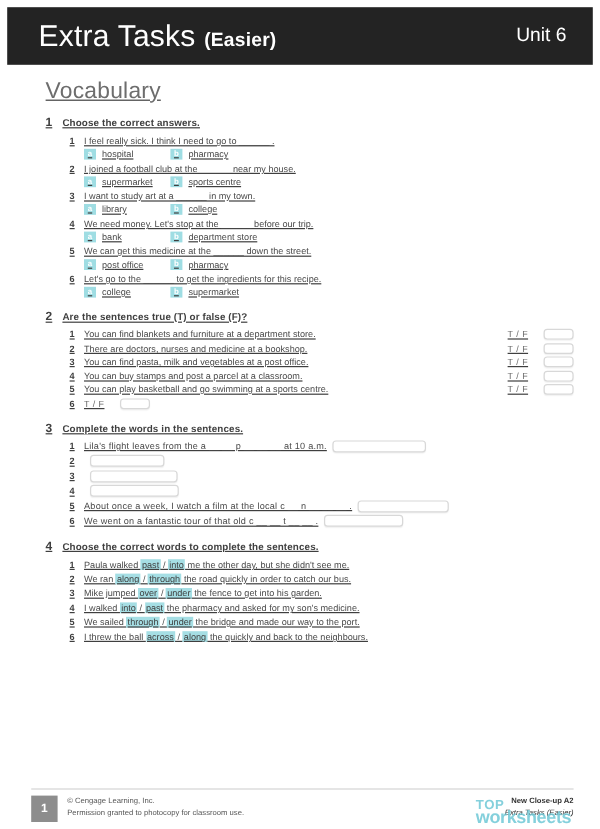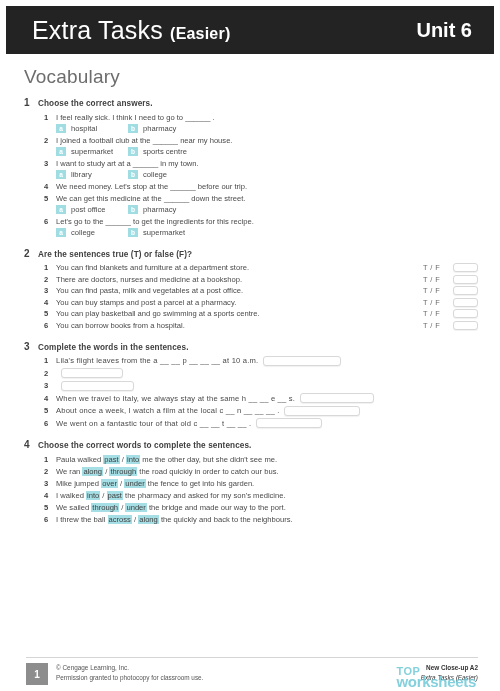--- a/index.html
+++ b/index.html
@@ -34,29 +34,30 @@
     font-weight: 400;
     letter-spacing: 0.2px;
     white-space: nowrap;
   }
   .header-title .sub {
     font-size: 16px;
     font-weight: bold;
   }
   .header-unit {
     color: #ffffff;
-    font-size: 20px;
-    font-weight: bold;
+    font-size: 16px;
+    font-weight: normal;
     white-space: nowrap;
   }
 
   
   .sheet {
-    padding: 10px 22px 0 24px;
+    padding: 10px 22px 0 38px;
     box-sizing: border-box;
+    text-decoration: underline;
   }
   .section-title {
     font-size: 19px;
     font-weight: 400;
     color: #6d6d6d;
     margin: 2px 0 9px 0;
     letter-spacing: 0.2px;
   }
 
   .exercise {
@@ -312,20 +313,30 @@
             <span class="opt-word">college</span>
           </span>
         </div>
       </div>
 
       <div>
         <div class="item q-line">
           <span class="item-num">4</span>
           <span class="item-text">We need money. Let's stop at the ______ before our trip.</span>
         </div>
+        <div class="opt-line">
+          <span class="opt opt-a">
+            <span class="tag">a</span>
+            <span class="opt-word">bank</span>
+          </span>
+          <span class="opt">
+            <span class="tag">b</span>
+            <span class="opt-word">department store</span>
+          </span>
+        </div>
       </div>
 
       <div>
         <div class="item q-line">
           <span class="item-num">5</span>
           <span class="item-text">We can get this medicine at the ______ down the street.</span>
         </div>
         <div class="opt-line">
           <span class="opt opt-a">
             <span class="tag">a</span>
@@ -381,35 +392,34 @@
 
       <div class="tf-row">
         <span class="item-num">3</span>
         <span class="tf-sentence">You can find pasta, milk and vegetables at a post office.</span>
         <span class="tf-label">T / F</span>
         <span class="answer-box tf-box"></span>
       </div>
 
       <div class="tf-row">
         <span class="item-num">4</span>
-        <span class="tf-sentence">You can buy stamps and post a parcel at a pharmacy.</span>
+        <span class="tf-sentence">You can buy stamps and post a parcel at a classroom.</span>
         <span class="tf-label">T / F</span>
         <span class="answer-box tf-box"></span>
       </div>
 
       <div class="tf-row">
         <span class="item-num">5</span>
         <span class="tf-sentence">You can play basketball and go swimming at a sports centre.</span>
         <span class="tf-label">T / F</span>
         <span class="answer-box tf-box"></span>
       </div>
 
       <div class="tf-row">
         <span class="item-num">6</span>
-        <span class="tf-sentence">You can borrow books from a hospital.</span>
         <span class="tf-label">T / F</span>
         <span class="answer-box tf-box"></span>
       </div>
 
     </div>
   </div>
 
   <div class="exercise">
     <div class="ex-head">
       <span class="ex-num">3</span>
@@ -428,21 +438,20 @@
         <span class="answer-box cw-box" style="width: 62px; flex: 0 0 62px;"></span>
       </div>
 
       <div class="cw-row">
         <span class="item-num">3</span>
         <span class="answer-box cw-box" style="width: 73px; flex: 0 0 73px;"></span>
       </div>
 
       <div class="cw-row">
         <span class="item-num">4</span>
-        <span class="cw-text blank">When we travel to Italy, we always stay at the same h __ __ e __ s.</span>
         <span class="answer-box cw-box" style="width: 74px; flex: 0 0 74px;"></span>
       </div>
 
       <div class="cw-row">
         <span class="item-num">5</span>
         <span class="cw-text blank">About once a week, I watch a film at the local c __ n __ __ __ .</span>
         <span class="answer-box cw-box" style="width: 76px; flex: 0 0 76px;"></span>
       </div>
 
       <div class="cw-row">

